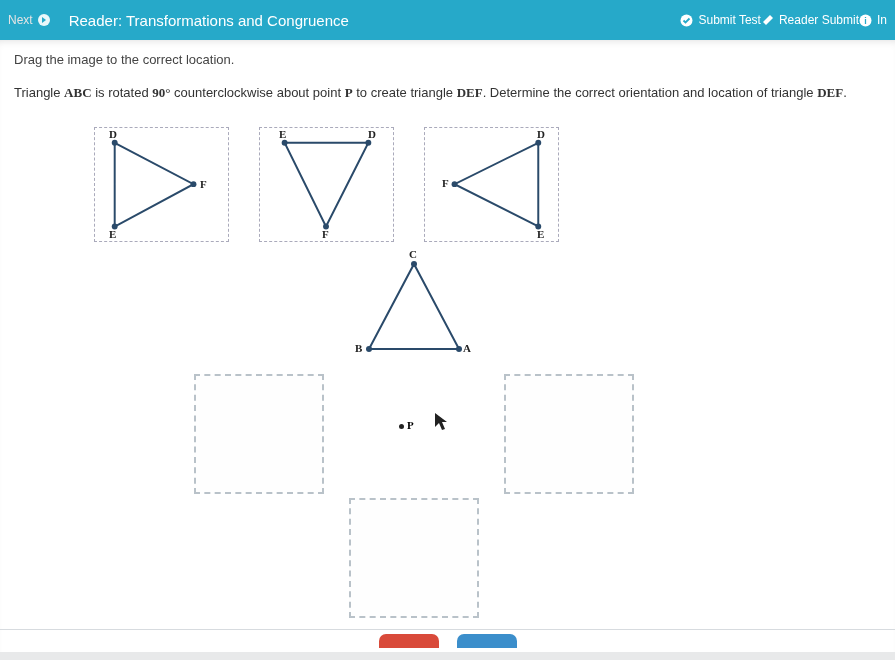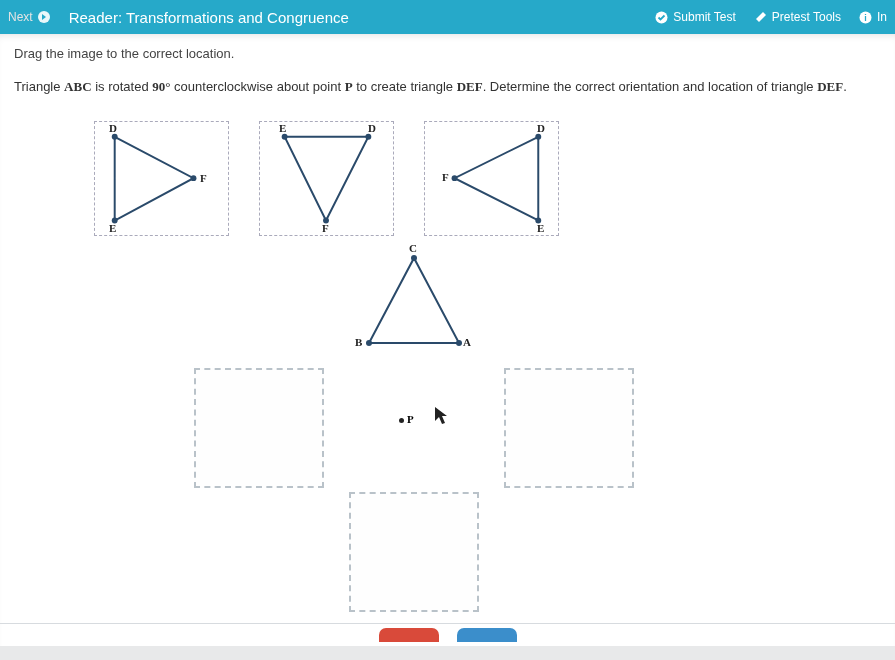--- a/index.html
+++ b/index.html
@@ -6,21 +6,21 @@
     body {
       font-family: Arial, sans-serif;
       background: #e8e9ea;
       width: 895px;
       height: 660px;
       overflow: hidden;
       position: relative;
     }
     .topbar {
       background: #26a9c9;
-      height: 34px;
+      height: 40px;
       display: flex;
       align-items: center;
       color: #fff;
       font-size: 13px;
       padding: 0 8px;
       position: relative;
     }
     .next-btn {
       display: flex;
       align-items: center;
@@ -33,21 +33,20 @@
     .title {
       color: #fff;
       font-size: 15px;
       font-weight: 500;
     }
     .right-controls {
       position: absolute;
       right: 8px;
       display: flex;
       align-items: flex-start;
-      gap: 18px;
     }
     .ctrl {
       display: flex;
       align-items: center;
       gap: 5px;
       cursor: pointer;
       font-size: 12px;
       color: #fff;
     }
     .content {
@@ -177,21 +176,21 @@
       <svg width="13" height="13" viewBox="0 0 13 13">
           <circle cx="6.5" cy="6.5" r="6" fill="#fff"></circle>
           <path d="M3.5 6.5 L5.5 8.5 L9.5 4.5" stroke="#26a9c9" stroke-width="1.8" fill="none"></path>
         </svg>
       <span>Submit Test</span>
     </div>
     <div class="ctrl">
       <svg width="13" height="13" viewBox="0 0 13 13">
           <path d="M9 1 L12 4 L7 9 L5 11 L2 8 L4 6 Z" fill="#fff"></path>
         </svg>
-      <span>Pretest Tools</span>
+      <span>Reader Submit</span>
     </div>
     <div class="ctrl">
       <svg width="13" height="13" viewBox="0 0 13 13">
           <circle cx="6.5" cy="6.5" r="6" fill="#fff"></circle>
           <text x="6.5" y="10" text-anchor="middle" font-size="9" font-weight="bold" fill="#26a9c9">i</text>
         </svg>
       <span>In</span>
     </div>
   </div>
 </div>

